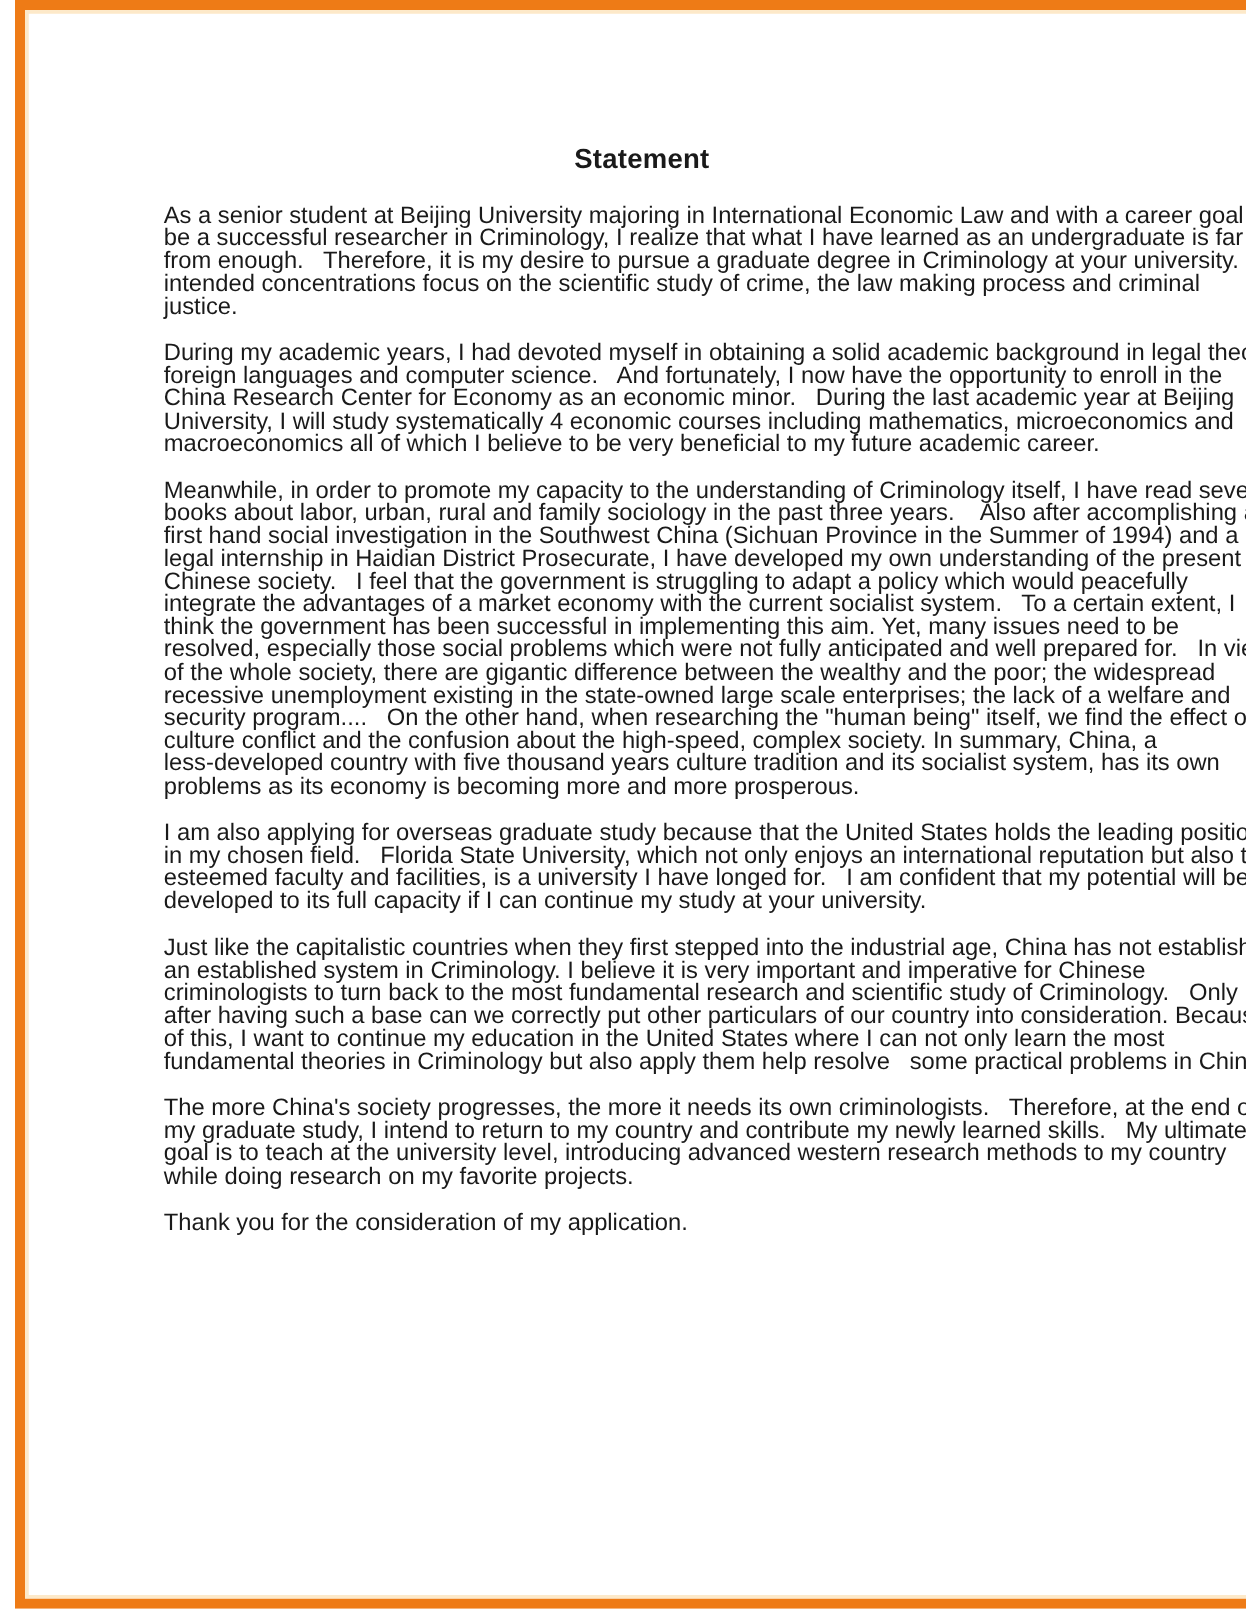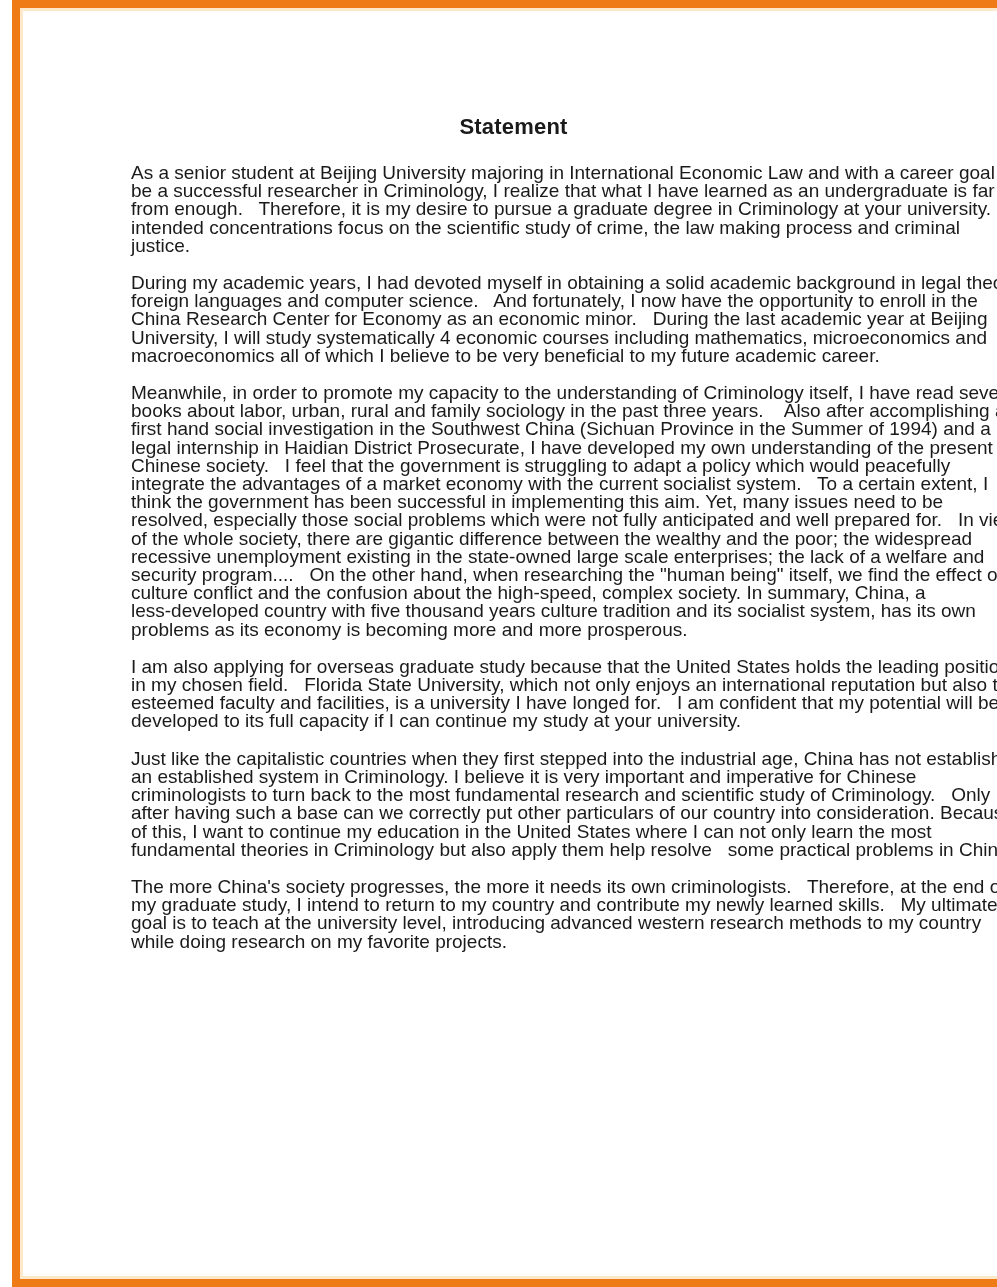--- a/index.html
+++ b/index.html
@@ -87,15 +87,16 @@
         <p class="para">Just like the capitalistic countries when they first stepped into the industrial age, China has not established
 an established system in Criminology. I believe it is very important and imperative for Chinese
 criminologists to turn back to the most fundamental research and scientific study of Criminology.   Only
 after having such a base can we correctly put other particulars of our country into consideration. Because
 of this, I want to continue my education in the United States where I can not only learn the most
 fundamental theories in Criminology but also apply them help resolve   some practical problems in China.</p>
         <p class="para">The more China's society progresses, the more it needs its own criminologists.   Therefore, at the end of
 my graduate study, I intend to return to my country and contribute my newly learned skills.   My ultimate
 goal is to teach at the university level, introducing advanced western research methods to my country
 while doing research on my favorite projects.</p>
+        <p class="para">Thank you for the consideration of my application.</p>
       </div>
   </div>
 </div>
 
 </body></html>

